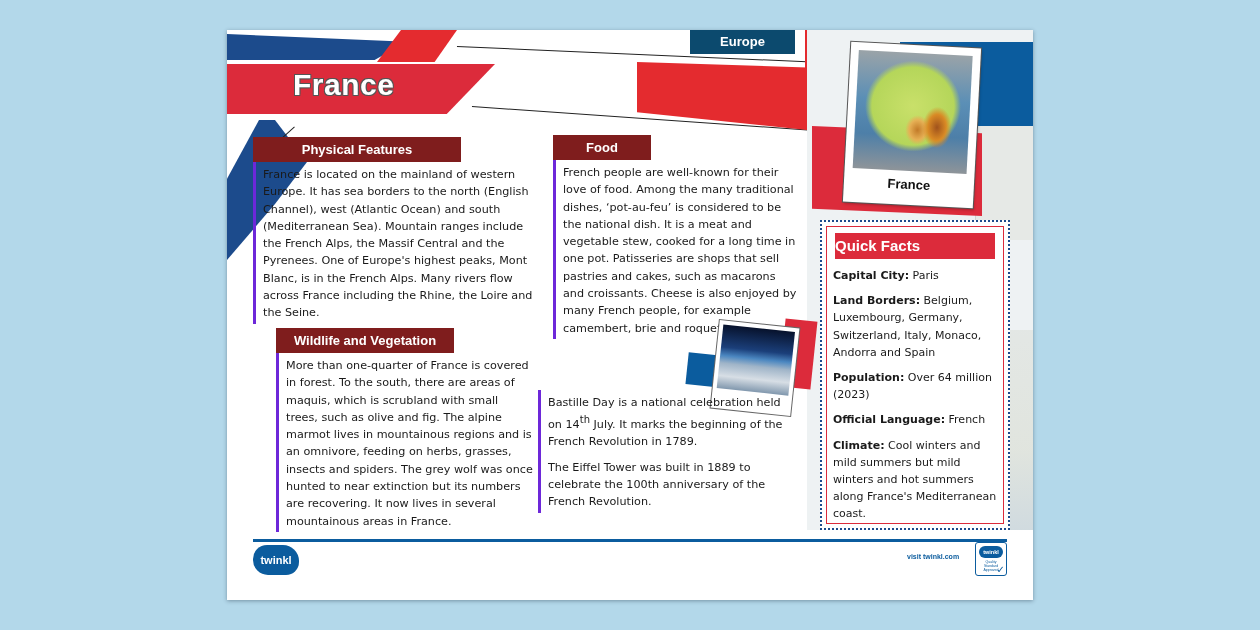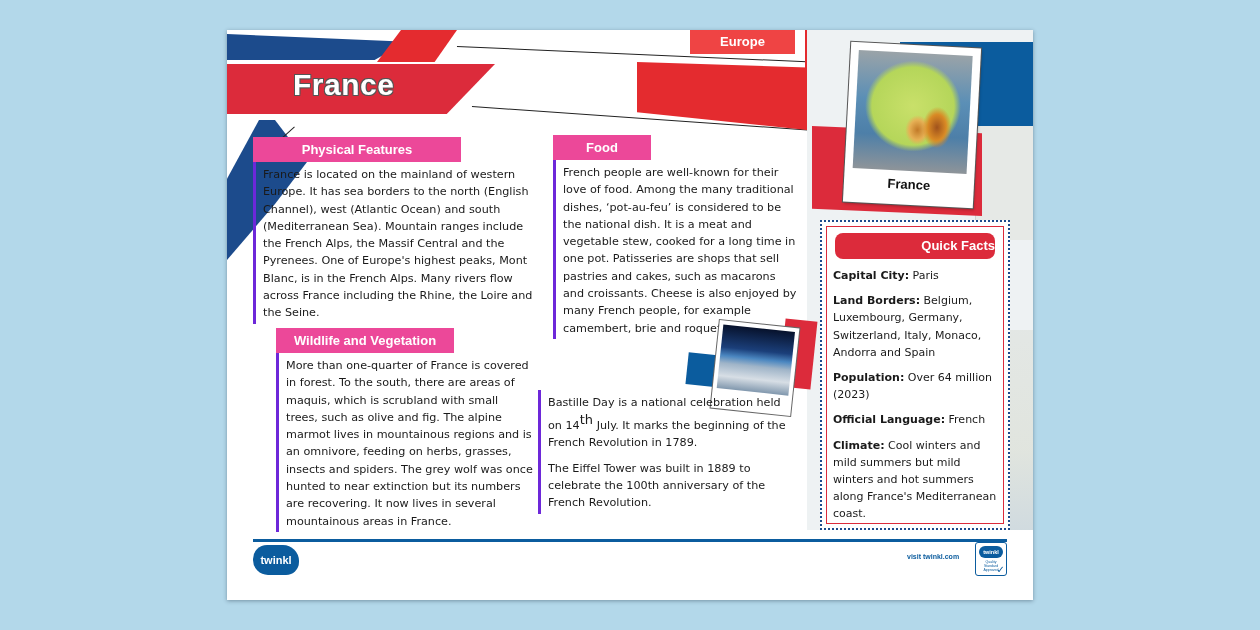--- a/index.html
+++ b/index.html
@@ -25,21 +25,21 @@
     text-shadow: 1px 1px 0 #555, -1px -1px 0 #555, 1px -1px 0 #555, -1px 1px 0 #555; }
   .red-right { left: 410px; top: 32px; width: 170px; height: 68px; background: #e42b2f;
     clip-path: polygon(0 0, 100% 8%, 100% 100%, 0 74%); }
   .diag-line1 { left: 230px; top: 16px; width: 350px; height: 1px; background: #222; transform: rotate(2.5deg); transform-origin: 0 0; }
   .diag-line2 { left: 245px; top: 76px; width: 340px; height: 1px; background: #222; transform: rotate(4deg); transform-origin: 0 0; }
   .diag-line3 { left: 30px; top: 130px; width: 50px; height: 1px; background: #222; transform: rotate(-42deg); transform-origin: 0 0; }
   .navy-left { left: 0; top: 90px; width: 80px; height: 140px; background: #1c4b8c;
     clip-path: polygon(40% 0, 60% 0, 100% 30%, 60% 60%, 0 100%, 0 42%); }
   .right-divider { left: 578px; top: 0; width: 2px; height: 100px; background: #e42b2f; }
 
-  .europe-tag { left: 463px; top: 0; width: 105px; height: 24px; background: #ef4444; color: #fff;
+  .europe-tag { left: 463px; top: 0; width: 105px; height: 24px; background: #0c4a6e; color: #fff;
     font-family: "Liberation Sans", sans-serif; font-weight: bold; font-size: 13px; text-align: center; line-height: 24px; }
 
   
   .right-panel { left: 580px; top: 0; width: 226px; height: 500px; background: #eef2f3; }
   .castle { left: 720px; top: 300px; width: 86px; height: 200px; background: linear-gradient(180deg,#e2e6e3,#dfe3dc 60%,#cdd8dd); opacity: .9; }
   .castle-tower { left: 748px; top: 90px; width: 58px; height: 120px; background: #e6e9e6; border-left: 1px solid #cfd3cf; }
   .blue-block { left: 673px; top: 12px; width: 133px; height: 84px; background: #0b5c9e; }
   .red-block { left: 585px; top: 96px; width: 170px; height: 90px; background: #dc2b3b;
     clip-path: polygon(0 0, 100% 8%, 100% 100%, 0 92%); }
 
@@ -48,21 +48,21 @@
   .map-img { position: absolute; left: 8px; top: 8px; width: 114px; height: 118px;
     background:
       radial-gradient(ellipse 16% 22% at 72% 62%, #a0521c 0%, #d98a25 50%, transparent 80%),
       radial-gradient(ellipse 12% 14% at 55% 65%, #c27a28 0%, #e6b055 60%, transparent 90%),
       radial-gradient(ellipse 60% 55% at 50% 45%, #c9e06a 0%, #b5d65a 60%, transparent 70%),
       linear-gradient(180deg, #9aa3a8 0%, #5b8fb6 40%, #4d7fa8 70%, #8e9499 100%); }
   .map-caption { position: absolute; left: 0; top: 132px; width: 100%; text-align: center;
     font-family: "Liberation Sans", sans-serif; font-weight: bold; font-size: 13px; color: #111; }
 
   
-  .sec-head { background: #ec4899; color: #fff; font-family: "Liberation Sans", sans-serif; font-weight: bold;
+  .sec-head { background: #7f1d1d; color: #fff; font-family: "Liberation Sans", sans-serif; font-weight: bold;
     font-size: 13px; height: 25px; line-height: 25px; text-align: center; }
   .sec-body { border-left: 3px solid #6d28d9; padding: 4px 0 2px 7px; font-family: "DejaVu Sans", sans-serif;
     font-size: 11.2px; line-height: 17.3px; color: #1a1a1a; }
   .sec-body p + p { margin-top: 8px; }
 
   .phys { left: 26px; top: 107px; width: 280px; }
   .phys .sec-head { width: 208px; }
   .wild { left: 26px; top: 298px; width: 280px; padding-left: 23px; }
   .wild .sec-head { width: 178px; }
   .food { left: 326px; top: 105px; width: 246px; }
@@ -74,22 +74,22 @@
   .photo-blue { left: 460px; top: 324px; width: 36px; height: 32px; background: #0b5c9e; transform: rotate(6deg); }
   .photo-red { left: 555px; top: 290px; width: 32px; height: 68px; background: #dc2b3b; transform: rotate(6deg); }
   .photo { left: 488px; top: 294px; width: 80px; height: 88px; background: #fff; transform: rotate(6deg);
     box-shadow: 0 0 0 1px #666; }
   .photo-img { position: absolute; left: 4px; top: 4px; width: 72px; height: 64px;
     background: linear-gradient(180deg, #07122c 0%, #1b3f7a 35%, #4a86c0 48%, #9fb4c8 60%, #d7dee5 80%, #8097ad 100%); }
 
   
   .qf-outer { left: 593px; top: 190px; width: 190px; height: 310px; border: 2px dotted #1c4b8c; background: #fff; }
   .qf-inner { position: absolute; left: 4px; top: 4px; right: 4px; bottom: 4px; border: 1px solid #dc2b3b; padding: 6px 6px; }
-  .qf-head { background: #dc2b3b; color: #fff; font-family: "Liberation Sans", sans-serif; font-weight: bold; font-size: 13px;
-    height: 26px; line-height: 26px; text-align: right; margin: 0 2px 8px 2px; border-radius: 8px; }
+  .qf-head { background: #dc2b3b; color: #fff; font-family: "Liberation Sans", sans-serif; font-weight: bold; font-size: 15px;
+    height: 26px; line-height: 26px; text-align: left; margin: 0 2px 8px 2px; }
   .qf-item { font-family: "DejaVu Sans", sans-serif; font-size: 11px; line-height: 17.2px; color: #1a1a1a; margin-bottom: 8px; }
   .qf-item b { font-weight: bold; }
 
   
   .footer-rule { left: 26px; top: 509px; width: 754px; height: 3px; background: #0b5c9e; }
   .twinkl-logo { left: 26px; top: 515px; width: 46px; height: 30px; background: #0b5c9e; border-radius: 14px 16px 13px 15px;
     color: #fff; font-family: "Liberation Sans", sans-serif; font-weight: bold; font-size: 11px; line-height: 30px; text-align: center; }
   .visit { left: 680px; top: 523px; font-family: "Liberation Sans", sans-serif; font-weight: bold; font-size: 7px; color: #0b5c9e; }
   .badge { left: 748px; top: 512px; width: 32px; height: 34px; border: 1px solid #0b5c9e; border-radius: 3px; background: #fff; }
   .badge-cloud { position: absolute; left: 3px; top: 3px; width: 24px; height: 12px; background: #0b5c9e; border-radius: 7px;
@@ -146,21 +146,21 @@
   </div>
 
   <div class="abs photo-blue"></div>
   <div class="abs photo-red"></div>
   <div class="abs photo">
     <div class="photo-img"></div>
   </div>
 
   <div class="abs other">
     <div class="sec-body">
-      <p><span>Bastille Day is a national celebration held on 14</span><sup style="font-size:13px">th</sup><span> July. It marks the beginning of the French Revolution in 1789.</span></p>
+      <p><span>Bastille Day is a national celebration held on 14</span><sup style="font-size:10px">th</sup><span> July. It marks the beginning of the French Revolution in 1789.</span></p>
       <p>The Eiffel Tower was built in 1889 to celebrate the 100th anniversary of the French Revolution.</p>
     </div>
   </div>
 
   <div class="abs qf-outer">
     <div class="qf-inner">
       <div class="qf-head">Quick Facts</div>
       <div class="qf-item"><b>Capital City:</b><span> Paris</span></div>
       <div class="qf-item"><b>Land Borders:</b><span> Belgium, Luxembourg, Germany, Switzerland, Italy, Monaco, Andorra and Spain</span></div>
       <div class="qf-item"><b>Population:</b><span> Over 64 million (2023)</span></div>

